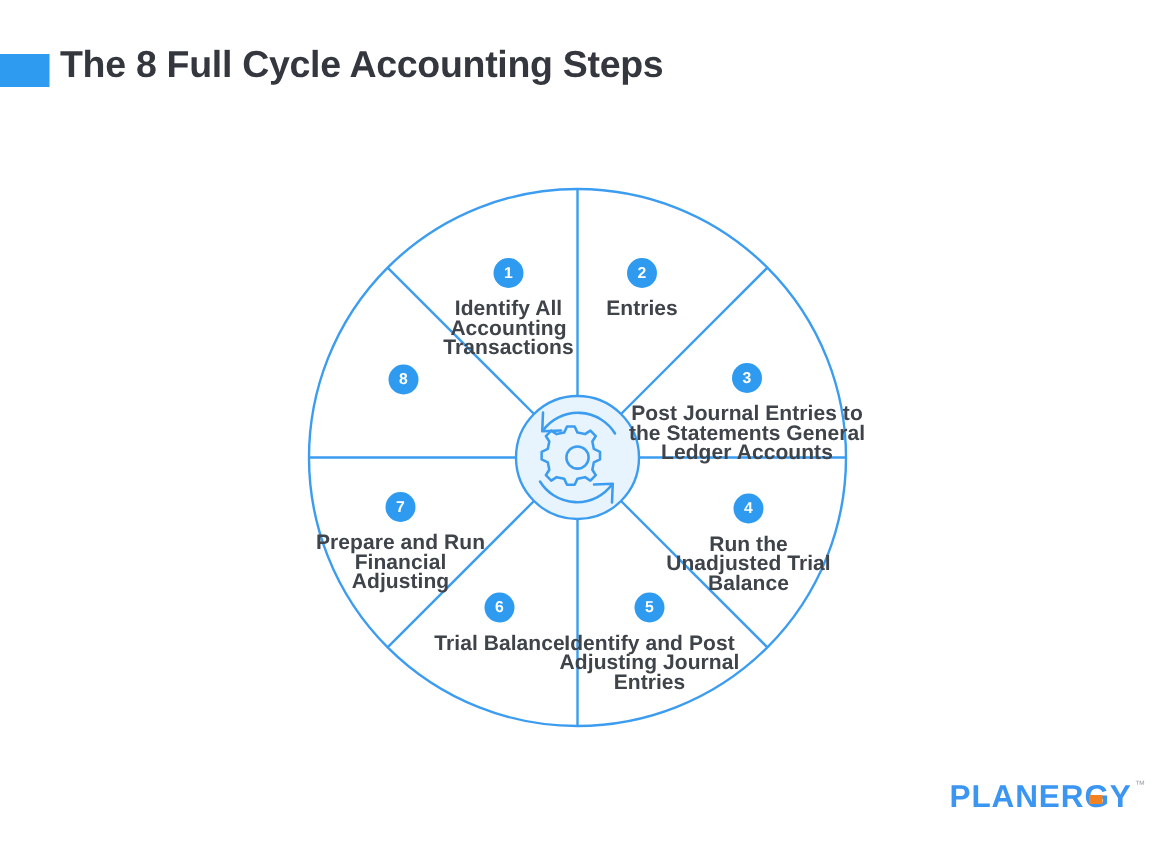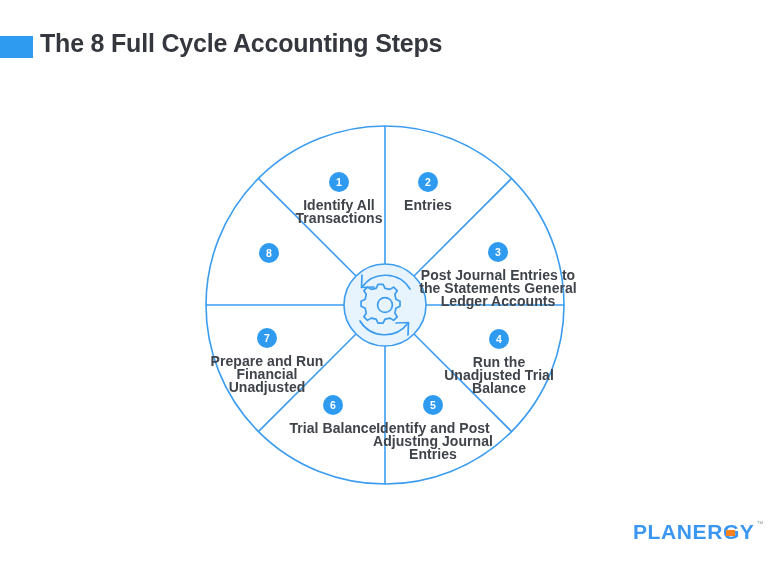--- a/index.html
+++ b/index.html
@@ -159,20 +159,21 @@
                -5.0 -1.0 -3.6 2.3 -3.6 -3.6 2.3 -3.6 -1.0 -5.0 -4.1 -1.9 0 -5.1 4.1 -1.9
                1.0 -5.0 -2.3 -3.6 3.6 -3.6 3.6 2.3 5.0 -1.0 1.9 -4.1 5.1 0 Z"></path>
       <circle cx="195" cy="195" r="7.4"></circle>
     </g>
   </svg>
 
   <div class="sector" style="left:149px; top:62px;">
     <div class="badge">1</div>
     <div class="txt">
       <div>Identify All</div>
+      <div>Accounting</div>
       <div>Transactions</div>
     </div>
   </div>
 
   <div class="sector" style="left:238px; top:62px;">
     <div class="badge">2</div>
     <div class="txt">
       <div>Entries</div>
     </div>
   </div>
@@ -209,21 +210,21 @@
     <div class="txt">
       <div>Trial Balance</div>
     </div>
   </div>
 
   <div class="sector" style="left:77px; top:218px;">
     <div class="badge">7</div>
     <div class="txt">
       <div>Prepare and Run</div>
       <div>Financial</div>
-      <div>Unadjusted</div>
+      <div>Adjusting</div>
     </div>
   </div>
 
   <div class="sector" style="left:79px; top:133px; width:172px;">
     <div class="badge">8</div>
   </div>
 </div>
 
 <div id="logo">
   <span class="word">PLANERGY</span>

